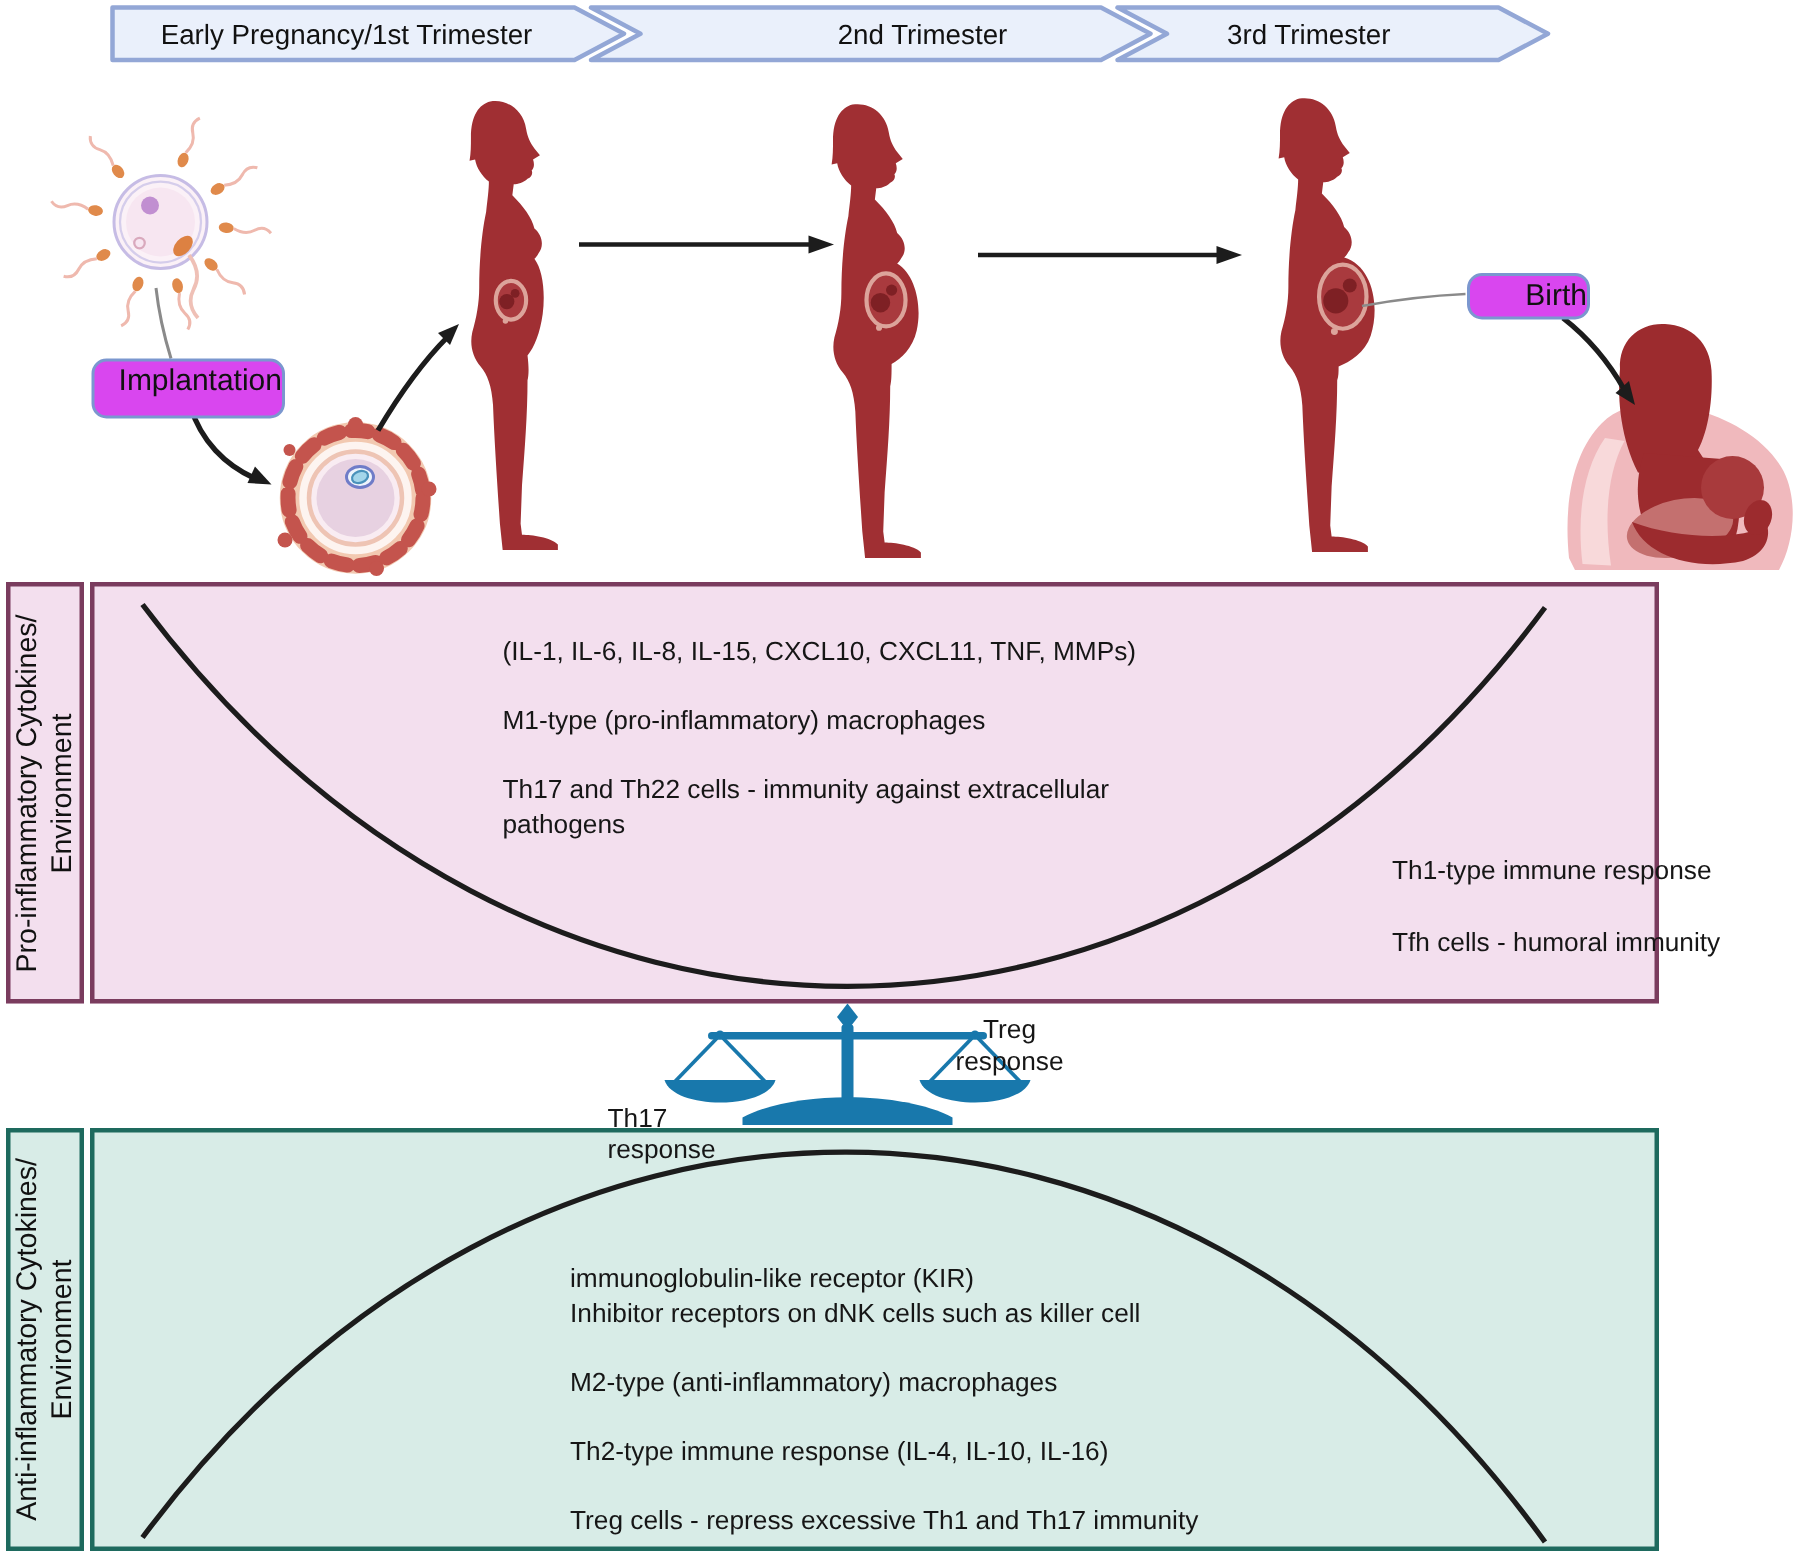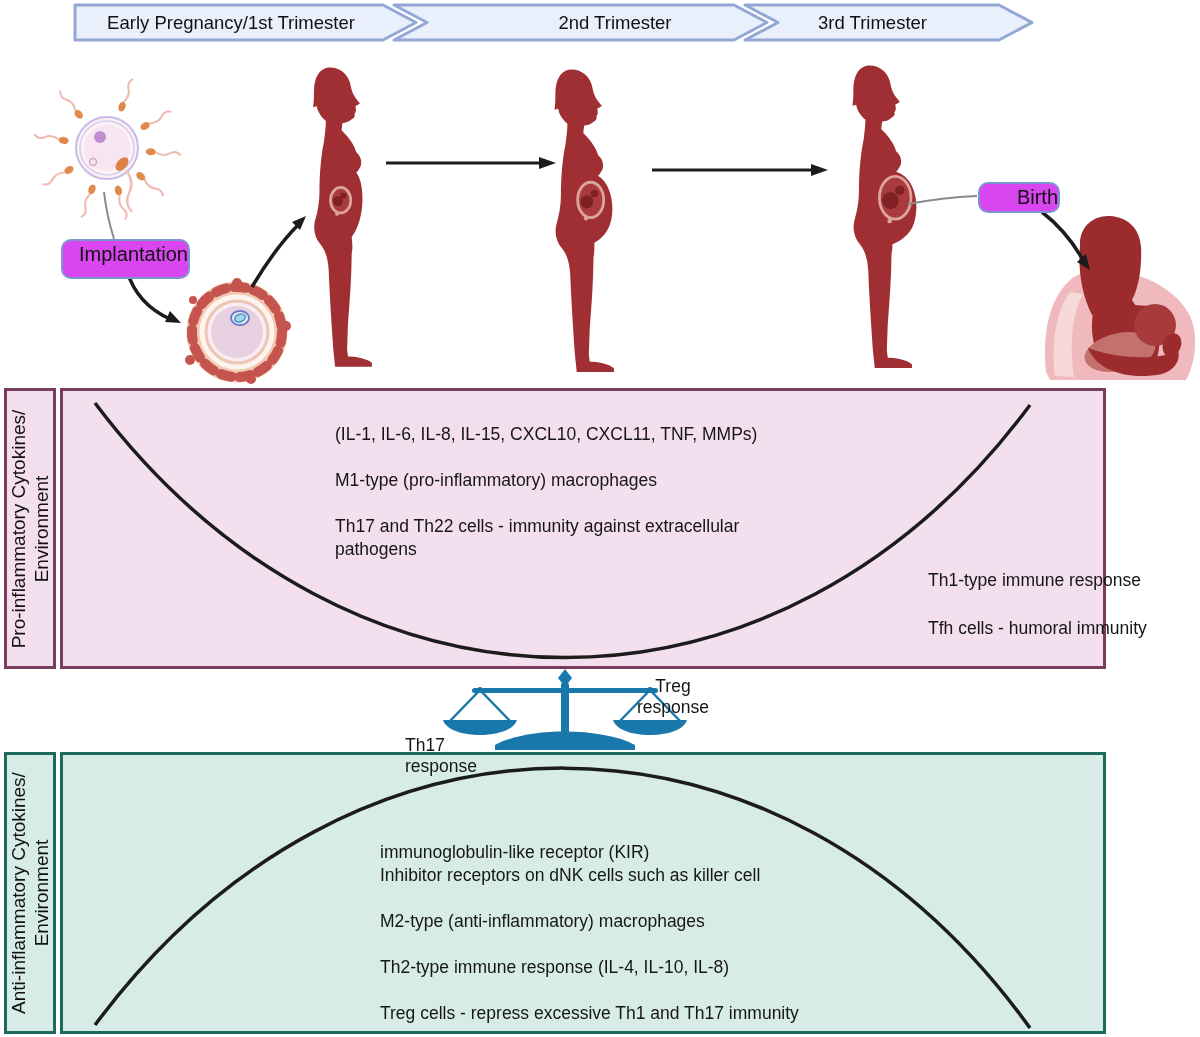--- a/index.html
+++ b/index.html
@@ -265,18 +265,18 @@
     <div>Treg</div>
     <div>response</div>
   </div>
 
   <div id="anti-text" class="txt blocktext">
     <div>immunoglobulin-like receptor (KIR)</div>
     <div>Inhibitor receptors on dNK cells such as killer cell</div>
     <div class="sp"></div>
     <div>M2-type (anti-inflammatory) macrophages</div>
     <div class="sp"></div>
-    <div>Th2-type immune response (IL-4, IL-10, IL-8)</div>
+    <div>Th2-type immune response (IL-4, IL-10, IL-16)</div>
     <div class="sp"></div>
     <div>Treg cells - repress excessive Th1 and Th17 immunity</div>
   </div>
 
 </div>
 
 </body></html>

